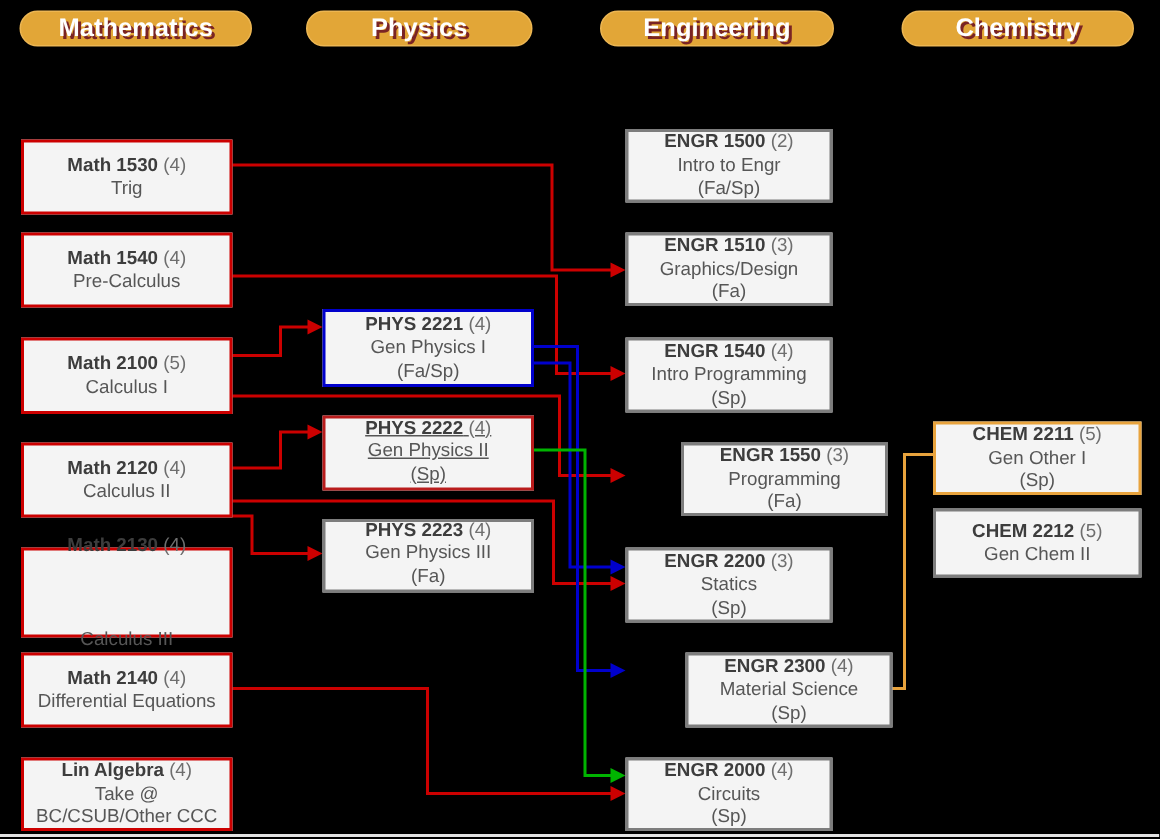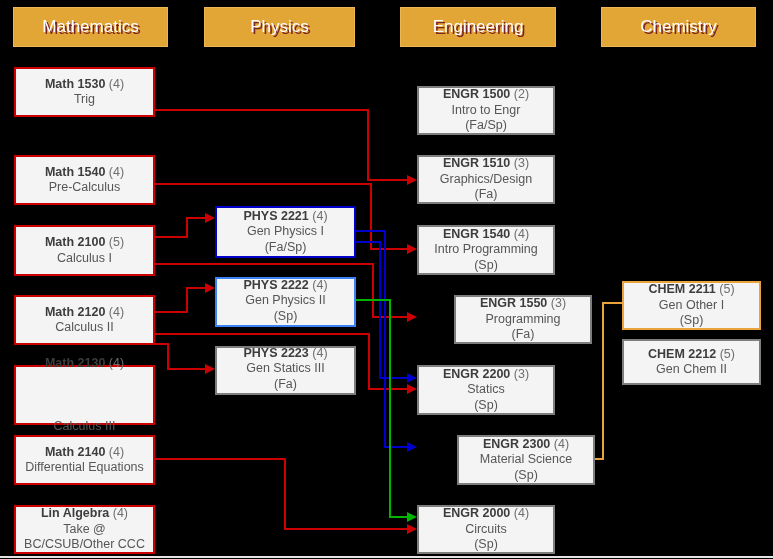--- a/index.html
+++ b/index.html
@@ -1,44 +1,44 @@
 <!DOCTYPE html>
 <html><head>
 <meta charset="utf-8">
 <style>
   html,body{margin:0;padding:0;background:#000;}
   .canvas{position:relative;width:773px;height:559px;background:#000;overflow:hidden;
           font-family:"Liberation Sans",sans-serif;}
   
-  .hdr{position:absolute;top:7px;height:40px;background:#e2a637;border:1px solid #ecb653;
-       border-radius:0;color:#ffffff;font-weight:normal;font-size:17px;
+  .hdr{position:absolute;top:7px;height:24px;background:#e2a637;border:1px solid #ecb653;
+       border-radius:12px;color:#ffffff;font-weight:bold;font-size:17px;
        display:flex;align-items:center;justify-content:center;
        text-shadow:2px 2px 0 #7a2424;box-sizing:border-box;}
   .h-math{left:13px;width:155px;}
   .h-phys{left:204px;width:151px;}
   .h-engr{left:400px;width:156px;}
   .h-chem{left:601px;width:155px;}
   
   .cbox{position:absolute;background:#f4f4f4;box-sizing:border-box;
         display:flex;flex-direction:column;justify-content:center;align-items:center;
         text-align:center;font-size:12.5px;line-height:15.5px;color:#565656;padding:1px 2px;}
   .cbox .code{font-weight:bold;color:#3d3d3d;}
   .cbox .credits{color:#6e6e6e;}
   .bd-red{border:2px solid #cc0000;}
   .bd-gray{border:2px solid #7d7d7d;}
   .bd-blue{border:2px solid #0000cc;}
-  .bd-green{border:2px solid #3b82f6;}
+  .bd-green{border:2px solid #b91c1c;text-decoration:underline;}
   .bd-orange{border:2px solid #e8a33d;}
   
   .c-math{left:14px;width:141px;}
   .c-phys{left:215px;width:141px;justify-content:flex-end;}
   .c-engr{left:417px;width:138px;}
   .c-chem{left:622px;width:139px;}
   
-  .p-math1530{top:67px;height:50px;}
+  .p-math1530{top:93px;height:50px;}
   .p-math1540{top:155px;height:50px;}
   .p-math2100{top:225px;height:51px;}
   .p-math2120{top:295px;height:50px;}
   .p-math2130{top:365px;height:60px;gap:48px;}
   .p-math2140{top:435px;height:50px;}
   .p-linalgebra{top:505px;height:49px;}
   .p-phys2221{top:206px;height:52px;}
   .p-phys2222{top:277px;height:50px;}
   .p-phys2223{top:346px;height:49px;}
   .p-engr1500{top:86px;height:49px;}
@@ -125,21 +125,21 @@
     <div>Gen Physics I</div>
     <div>(Fa/Sp)</div>
   </div>
   <div class="cbox bd-green c-phys p-phys2222">
     <div><span class="code">PHYS 2222</span> <span class="credits">(4)</span></div>
     <div>Gen Physics II</div>
     <div>(Sp)</div>
   </div>
   <div class="cbox bd-gray c-phys p-phys2223">
     <div><span class="code">PHYS 2223</span> <span class="credits">(4)</span></div>
-    <div>Gen Statics III</div>
+    <div>Gen Physics III</div>
     <div>(Fa)</div>
   </div>
 
   <div class="cbox bd-gray c-engr p-engr1500">
     <div><span class="code">ENGR 1500</span> <span class="credits">(2)</span></div>
     <div>Intro to Engr</div>
     <div>(Fa/Sp)</div>
   </div>
   <div class="cbox bd-gray c-engr p-engr1510">
     <div><span class="code">ENGR 1510</span> <span class="credits">(3)</span></div>

